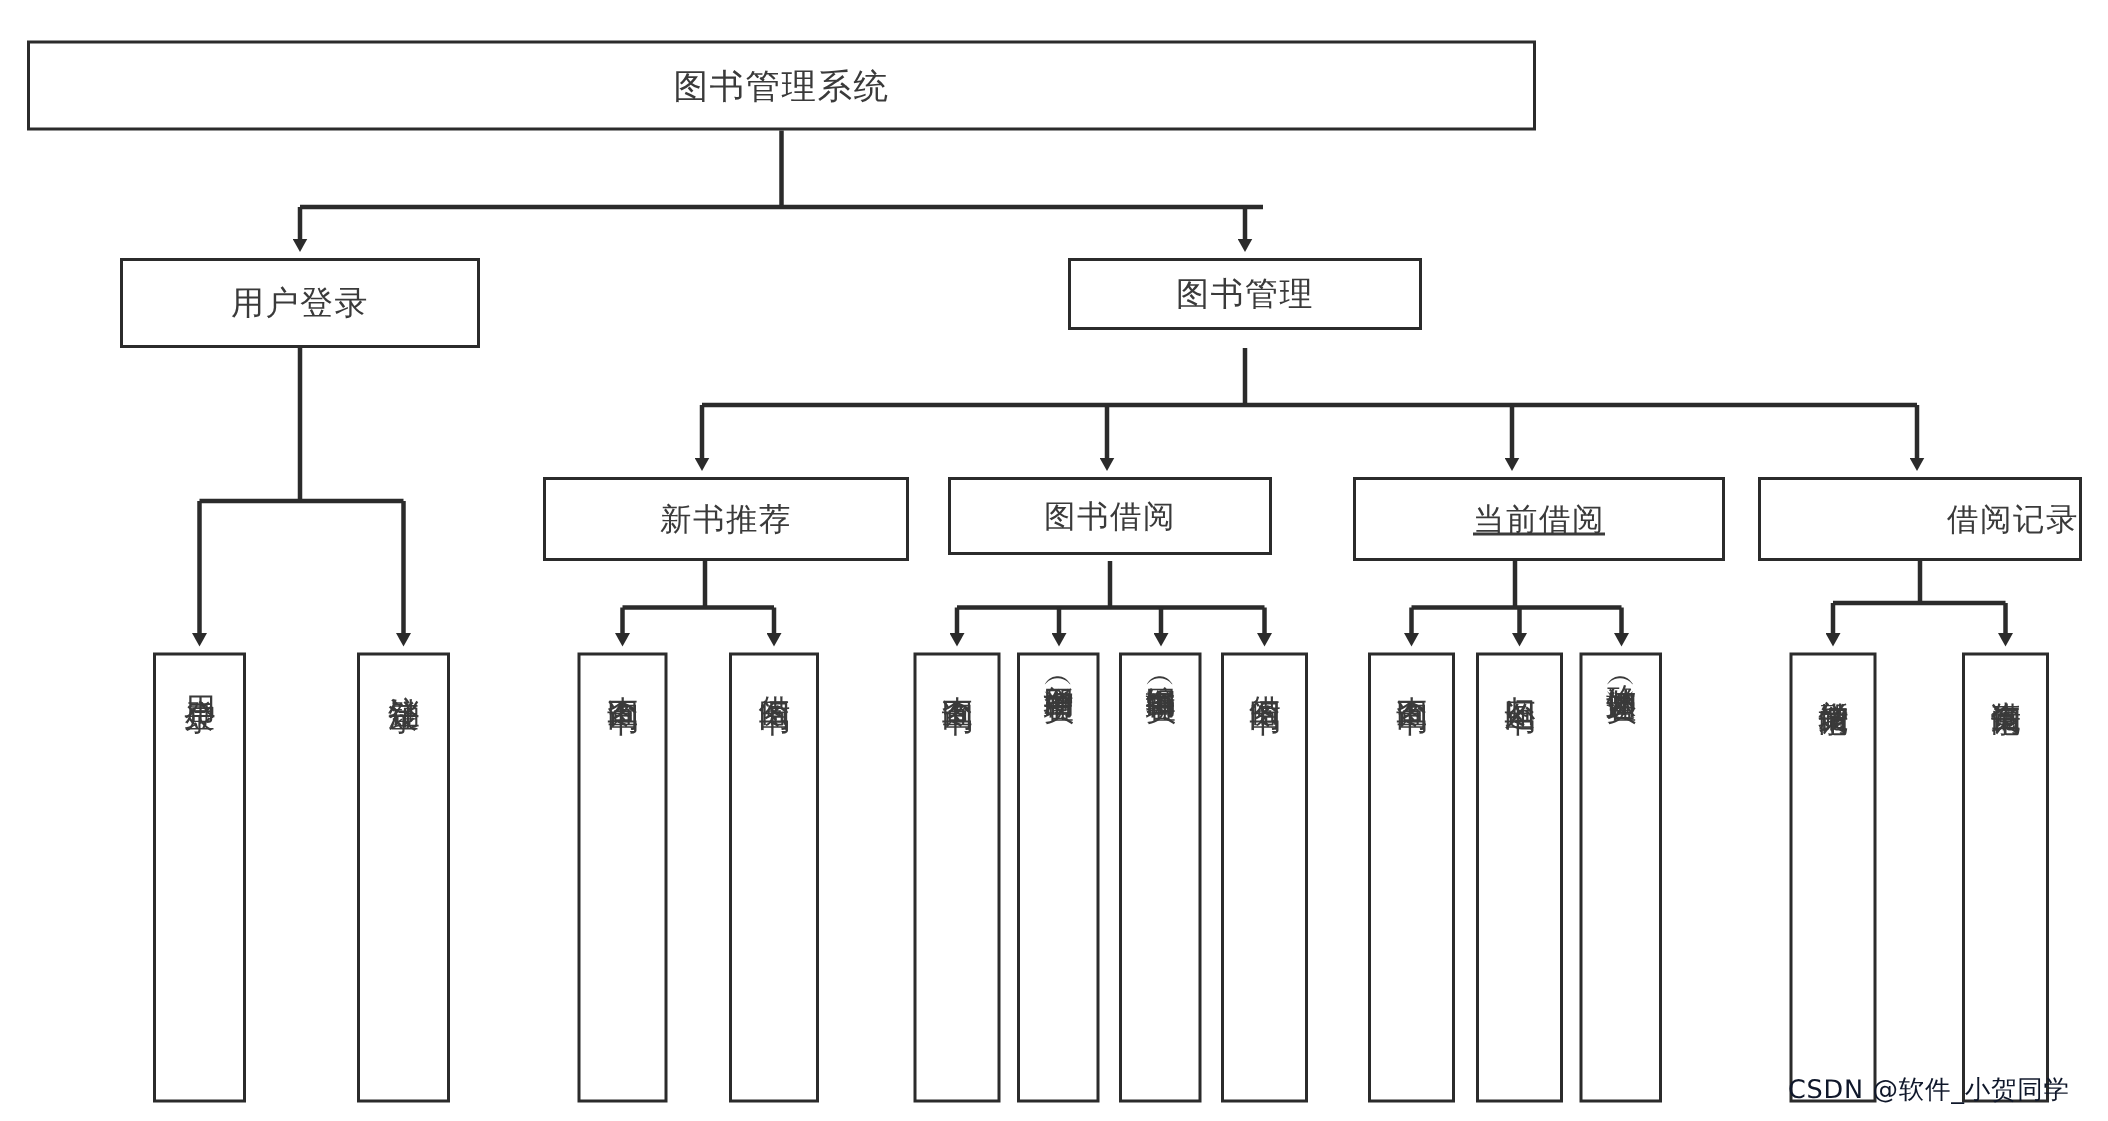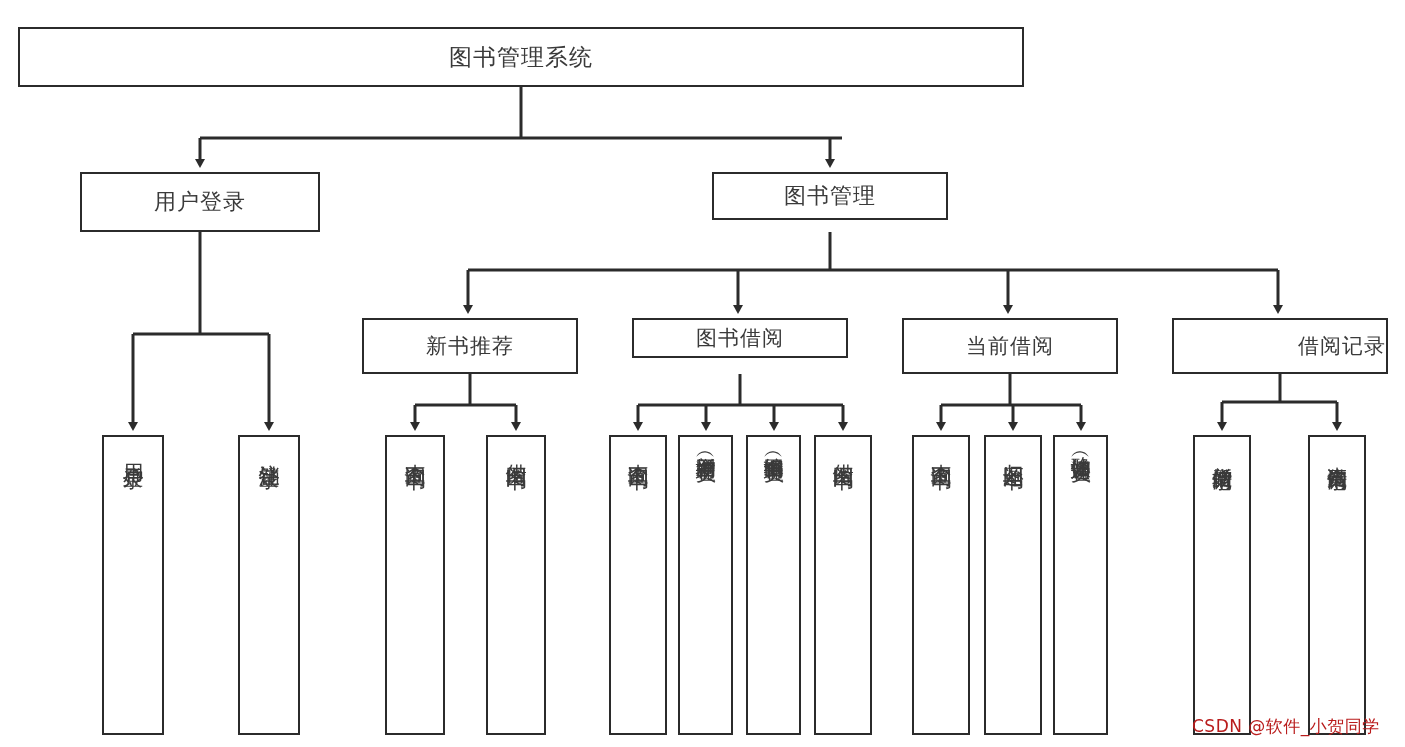--- a/index.html
+++ b/index.html
@@ -63,21 +63,21 @@
   }
   .leaf-tall .vtext {
     font-size: 20px;
     letter-spacing: 1px;
   }
   #watermark {
     position: absolute;
     left: 1192px;
     top: 715px;
     font-size: 17px;
-    color: #b91c1c;
+    color: #0f172a;
     white-space: nowrap;
     letter-spacing: 0.5px;
   }
 </style>
 </head>
 <body>
 
 <div id="canvas">
 
   <svg id="edges" viewBox="0 0 1405 747">
@@ -134,27 +134,27 @@
     <span>图书管理系统</span>
   </div>
 
   <div class="node lvl1" style="left:80px; top:172px; width:240px; height:60px;">
     <span>用户登录</span>
   </div>
   <div class="node lvl1" style="left:712px; top:172px; width:236px; height:48px;">
     <span>图书管理</span>
   </div>
 
-  <div class="node lvl2" style="left:362px; top:318px; width:216px; height:56px;">
+  <div class="node lvl2" style="left:362px; top:318px; width:244px; height:56px;">
     <span>新书推荐</span>
   </div>
-  <div class="node lvl2" style="left:632px; top:318px; width:216px; height:40px;">
+  <div class="node lvl2" style="left:632px; top:318px; width:216px; height:52px;">
     <span>图书借阅</span>
   </div>
-  <div class="node lvl2" style="left:902px; top:318px; width:216px; height:56px;">
+  <div class="node lvl2" style="left:902px; top:318px; width:248px; height:56px;text-decoration:underline;">
     <span>当前借阅</span>
   </div>
   <div class="node lvl2" style="left:1172px; top:318px; width:216px; height:56px;justify-content:flex-end;">
     <span>借阅记录</span>
   </div>
 
   <div class="node leaf" style="left:102px; top:435px; width:62px; height:300px;">
     <span class="vtext">用户登录</span>
   </div>
   <div class="node leaf" style="left:238px; top:435px; width:62px; height:300px;">

